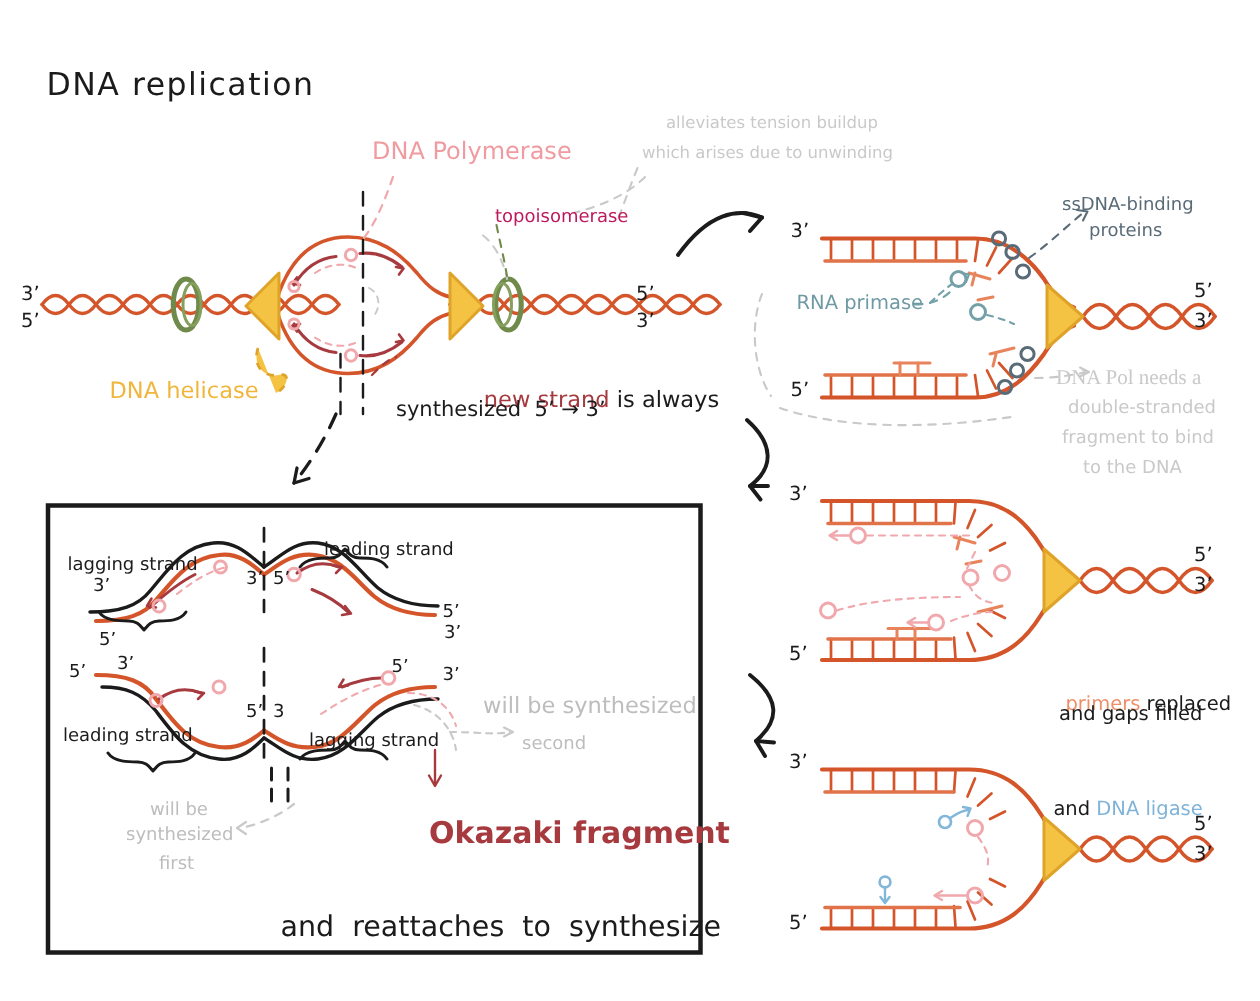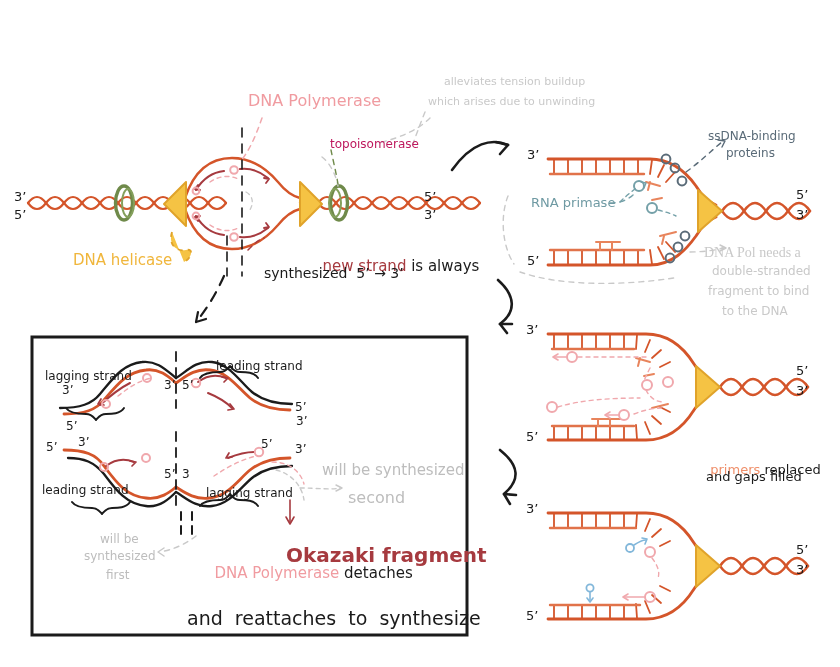--- a/index.html
+++ b/index.html
@@ -373,20 +373,21 @@
       <circle cx="630" cy="548" r="4"></circle>
       <circle cx="590" cy="588" r="3.6"></circle>
     </g>
     <path class="blu" stroke-width="1.6" d="M634,545 C640,541 644,540 646,540"></path>
     <path class="blu" stroke-width="1.6" d="M642,538 l5,1 l-2,5"></path>
     <path class="blu" stroke-width="1.6" d="M590,592 L590,600"></path>
     <path class="blu" stroke-width="1.6" d="M587,598 l3,4 l3,-4"></path>
   </g>
 </svg>
 
+<div class="lbl hand t-title" style="left:31px;top:44px;">DNA replication</div>
 
 <div class="lbl hand t-pink" style="left:248px;top:92px;font-size:16px;">DNA Polymerase</div>
 
 <div class="lbl hand t-gray" style="left:444px;top:76px;font-size:11px;">alleviates tension buildup</div>
 <div class="lbl hand t-gray" style="left:428px;top:96px;font-size:11px;">which arises due to unwinding</div>
 
 <div class="lbl hand t-green" style="left:330px;top:138px;font-size:12px;">topoisomerase</div>
 
 <div class="lbl hand t-gold" style="left:73px;top:252px;font-size:15px;">DNA helicase</div>
 
@@ -416,20 +417,23 @@
 
 <div class="lbl hand t-black" style="left:526px;top:323px;font-size:13px;">3’</div>
 <div class="lbl hand t-black" style="left:526px;top:430px;font-size:13px;">5’</div>
 <div class="lbl hand t-black" style="left:796px;top:364px;font-size:13px;">5’</div>
 <div class="lbl hand t-black" style="left:796px;top:384px;font-size:13px;">3’</div>
 
 <div class="lbl hand" style="left:702px;top:448px;font-size:13px;text-align:right;">
   <span class="t-salmon">primers</span><span class="t-black"> replaced</span>
 </div>
 <div class="lbl hand t-black" style="left:706px;top:470px;font-size:13px;">and gaps filled</div>
+<div class="lbl hand" style="left:694px;top:518px;font-size:13px;">
+  <span class="t-black">and </span><span class="t-blue">DNA ligase</span>
+</div>
 
 <div class="lbl hand t-black" style="left:526px;top:502px;font-size:13px;">3’</div>
 <div class="lbl hand t-black" style="left:526px;top:609px;font-size:13px;">5’</div>
 <div class="lbl hand t-black" style="left:796px;top:543px;font-size:13px;">5’</div>
 <div class="lbl hand t-black" style="left:796px;top:563px;font-size:13px;">3’</div>
 
 <div class="lbl hand t-black" style="left:45px;top:370px;font-size:12px;">lagging strand</div>
 <div class="lbl hand t-black" style="left:216px;top:360px;font-size:12px;">leading strand</div>
 <div class="lbl hand t-black" style="left:42px;top:484px;font-size:12px;">leading strand</div>
 <div class="lbl hand t-black" style="left:206px;top:487px;font-size:12px;">lagging strand</div>
@@ -442,26 +446,23 @@
 <div class="lbl hand t-black" style="left:296px;top:415px;font-size:12px;">3’</div>
 
 <div class="lbl hand t-black" style="left:46px;top:441px;font-size:12px;">5’</div>
 <div class="lbl hand t-black" style="left:78px;top:436px;font-size:12px;">3’</div>
 <div class="lbl hand t-black" style="left:164px;top:468px;font-size:12px;">5’</div>
 <div class="lbl hand t-black" style="left:182px;top:468px;font-size:12px;">3</div>
 <div class="lbl hand t-black" style="left:261px;top:438px;font-size:12px;">5’</div>
 <div class="lbl hand t-black" style="left:295px;top:443px;font-size:12px;">3’</div>
 
 <div class="lbl hand t-gray2" style="left:322px;top:462px;font-size:15px;text-align:center;">will be synthesized</div>
-<div class="lbl hand t-gray2" style="left:348px;top:489px;font-size:16px;">second</div>
+<div class="lbl hand t-gray2" style="left:348px;top:489px;font-size:12px;">second</div>
 
 <div class="lbl hand t-gray2" style="left:100px;top:533px;font-size:12px;">will be</div>
 <div class="lbl hand t-gray2" style="left:84px;top:550px;font-size:12px;">synthesized</div>
 <div class="lbl hand t-gray2" style="left:106px;top:569px;font-size:12px;">first</div>
 
 <div class="lbl hand t-darkred" style="left:241px;top:544px;font-size:20px;font-weight:bold;">Okazaki fragment</div>
 
-<div class="lbl hand" style="left:205px;top:548px;font-size:15px;">
-  <span class="t-pink">DNA Polymerase</span><span class="t-black"> detaches</span>
+<div class="lbl hand t-black" style="left:187px;top:608px;font-size:19px;">and  reattaches  to  synthesize</div>
+
 </div>
-<div class="lbl hand t-black" style="left:187px;top:608px;font-size:19px;">and  reattaches  to  synthesize</div>
-
-</div>
 
 </body></html>

